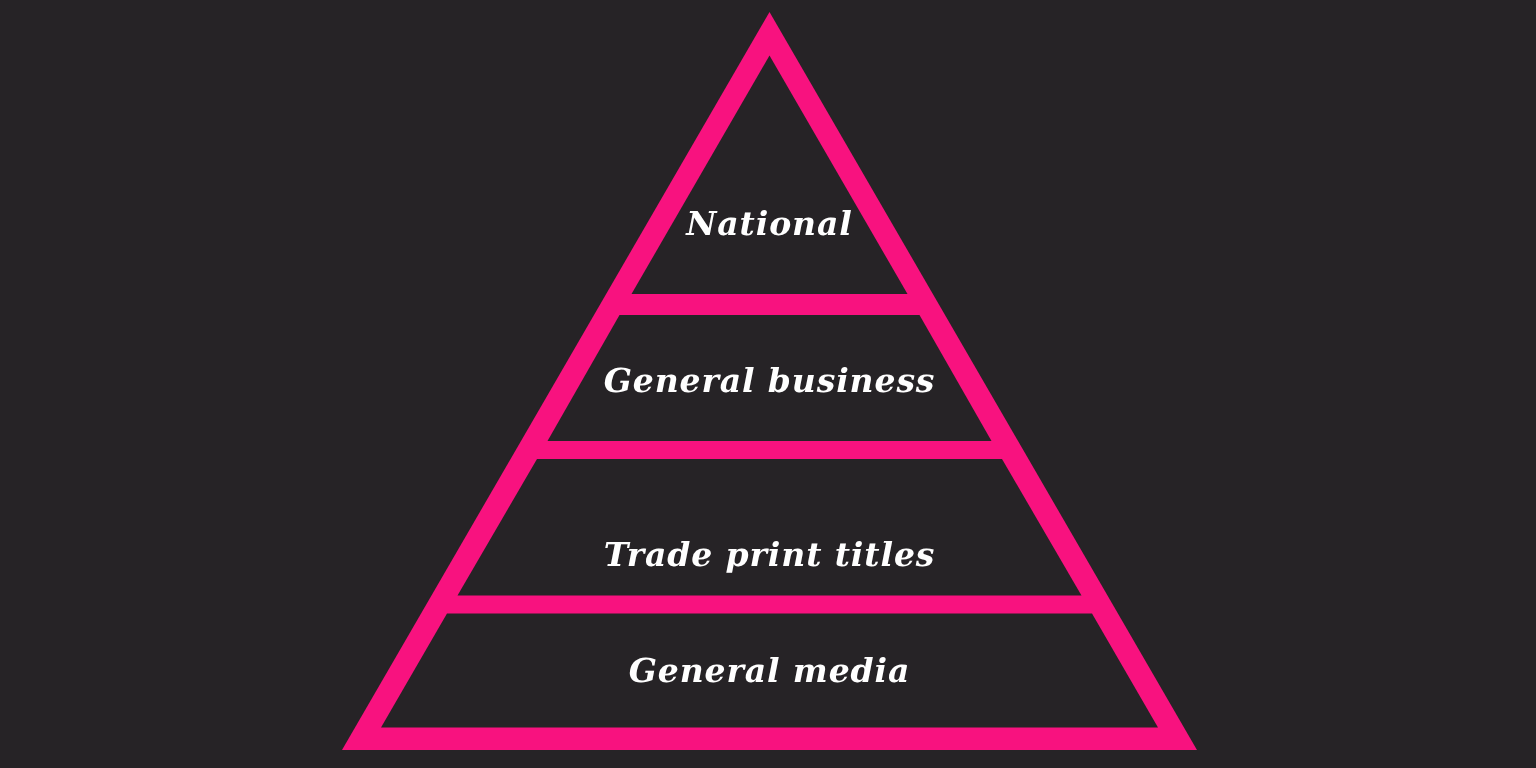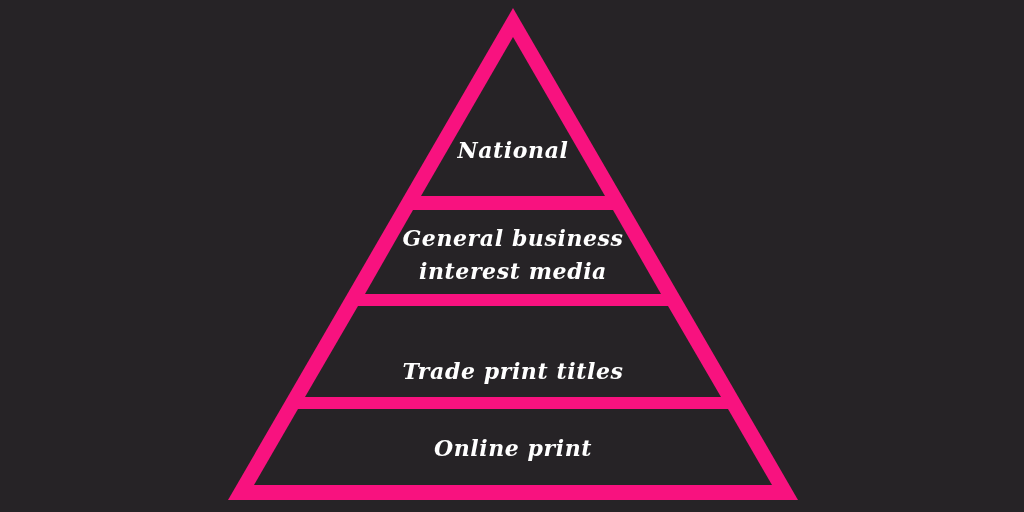--- a/index.html
+++ b/index.html
@@ -51,24 +51,23 @@
     <polygon points="358,306 668,306 721,397 305,397" fill="#262326"></polygon>
     <polygon points="298,409 728,409 772,485 254,485" fill="#262326"></polygon>
   </svg>
 
   <div class="tier-label" style="top:150px;">
     <span class="line">National</span>
   </div>
 
   <div class="tier-label" style="top:255px;">
     <span class="line">General business</span>
-    <span class="line">interest media</span>
   </div>
 
   <div class="tier-label" style="top:353px;margin-top:18px;">
     <span class="line">Trade print titles</span>
   </div>
 
   <div class="tier-label" style="top:448px;">
-    <span class="line">Online print</span>
+    <span class="line">General media</span>
   </div>
 
 </div>
 
 </body></html>

